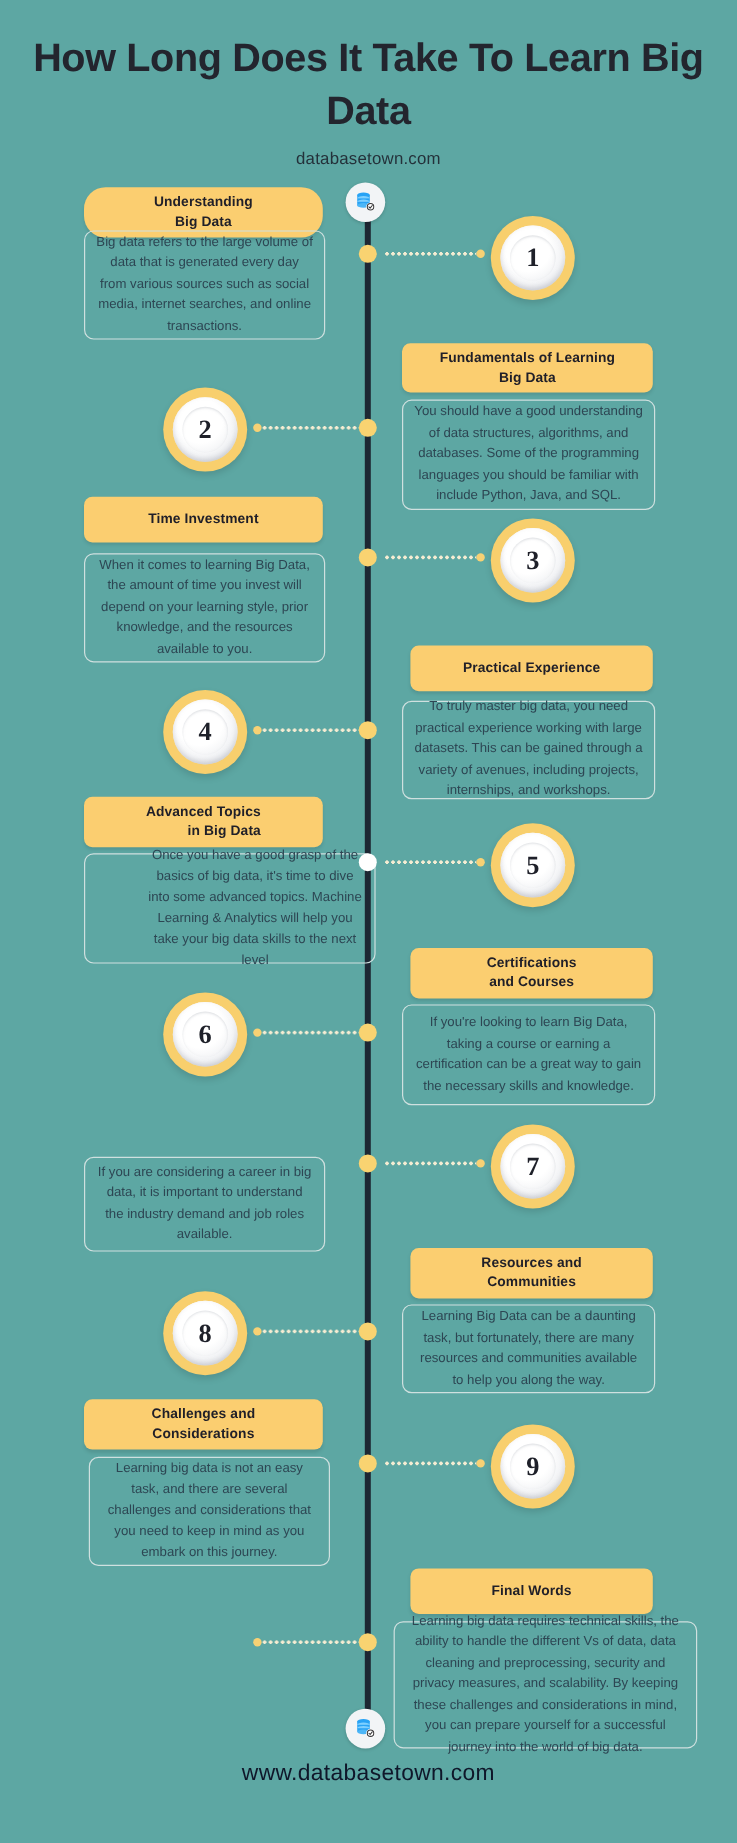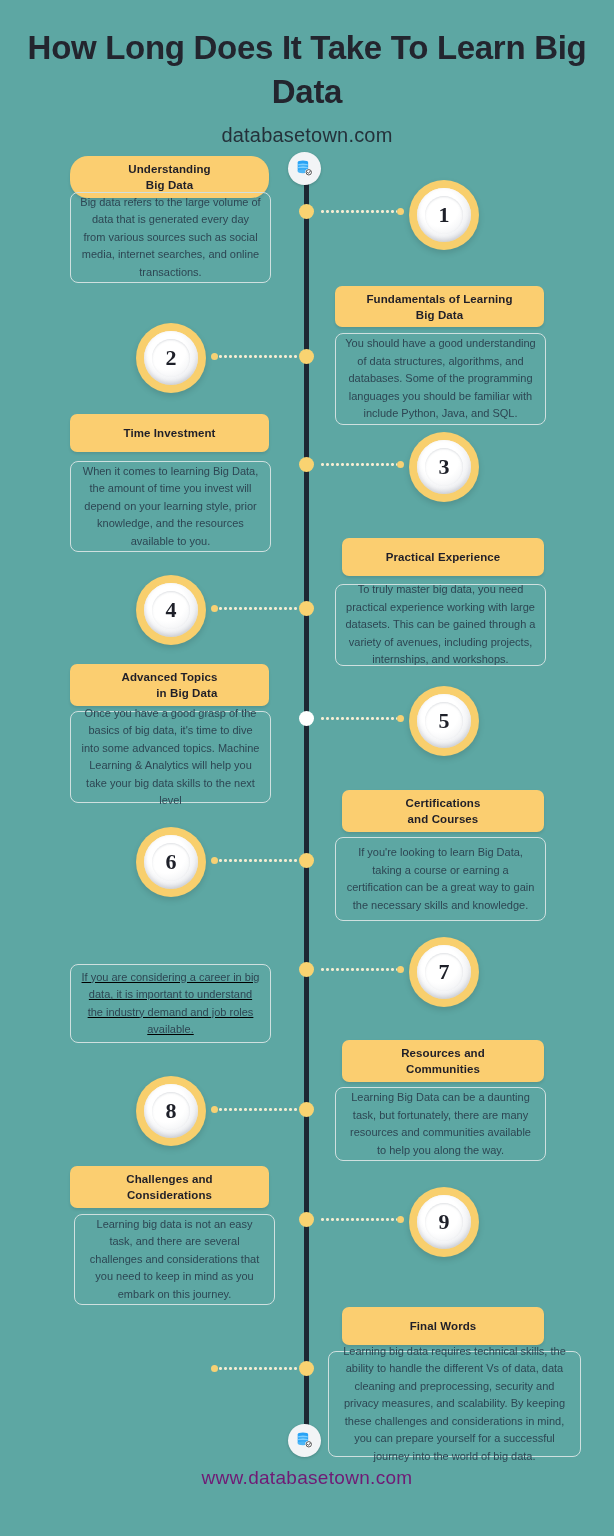--- a/index.html
+++ b/index.html
@@ -35,21 +35,21 @@
     font-size: 33px;
     line-height: 44px;
     font-weight: bold;
     color: #23252e;
     letter-spacing: -0.3px;
     font-family: "Liberation Sans", sans-serif;
   }
   .subtitle {
     margin: 0;
     padding-top: 10px;
-    font-size: 20px;
+    font-size: 14px;
     color: #24313a;
     letter-spacing: 0.2px;
   }
 
   
   .spine {
     position: absolute;
     left: 304px;
     top: 175px;
     width: 5px;
@@ -185,21 +185,21 @@
   }
 
   
   .footer {
     position: absolute;
     left: 0;
     top: 1467px;
     width: 614px;
     text-align: center;
     font-size: 19px;
-    color: #701a75;
+    color: #0f172a;
     letter-spacing: 0.3px;
   }
 </style>
 </head>
 <body>
 
 <div id="infographic">
 
   <div class="header">
     <h1 class="title">How Long Does It Take To Learn Big Data</h1>
@@ -347,25 +347,25 @@
   <div class="head-box" style="left:70px; top:414px; width:199px; height:38px;">
     <span>Time Investment</span>
   </div>
   <div class="body-box" style="left:70px; top:461px; width:199px; height:89px;">
     <span>When it comes to learning Big Data, the amount of time you invest will depend on your learning style, prior knowledge, and the resources available to you.</span>
   </div>
 
   <div class="head-box" style="left:70px; top:664px; width:199px; height:42px;text-align:right;">
     <span><span>Advanced Topics</span><br><span>in Big Data</span></span>
   </div>
-  <div class="body-box" style="left:70px; top:711px; width:199px; height:90px;">
+  <div class="body-box" style="left:70px; top:711px; width:199px; height:90px;padding-left:42px;">
     <span>Once you have a good grasp of the basics of big data, it's time to dive into some advanced topics. Machine Learning &amp; Analytics will help you take your big data skills to the next level</span>
   </div>
 
-  <div class="body-box" style="left:70px; top:964px; width:199px; height:77px;text-decoration:underline;">
+  <div class="body-box" style="left:70px; top:964px; width:199px; height:77px;">
     <span>If you are considering a career in big data, it is important to understand the industry demand and job roles available.</span>
   </div>
 
   <div class="head-box" style="left:70px; top:1166px; width:199px; height:42px;">
     <span><span>Challenges and</span><br><span>Considerations</span></span>
   </div>
   <div class="body-box" style="left:74px; top:1214px; width:199px; height:89px;">
     <span>Learning big data is not an easy task, and there are several challenges and considerations that you need to keep in mind as you embark on this journey.</span>
   </div>
 

